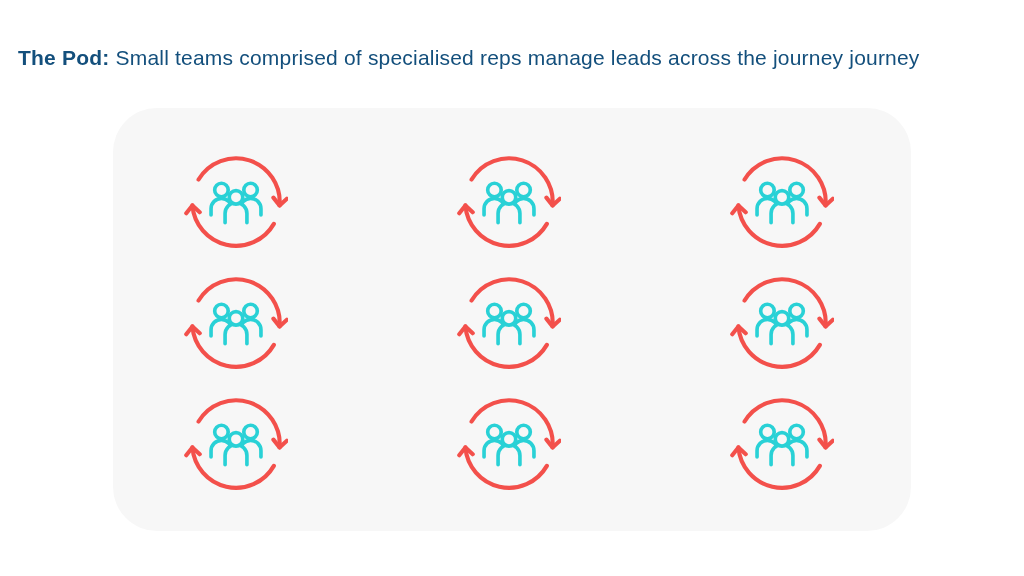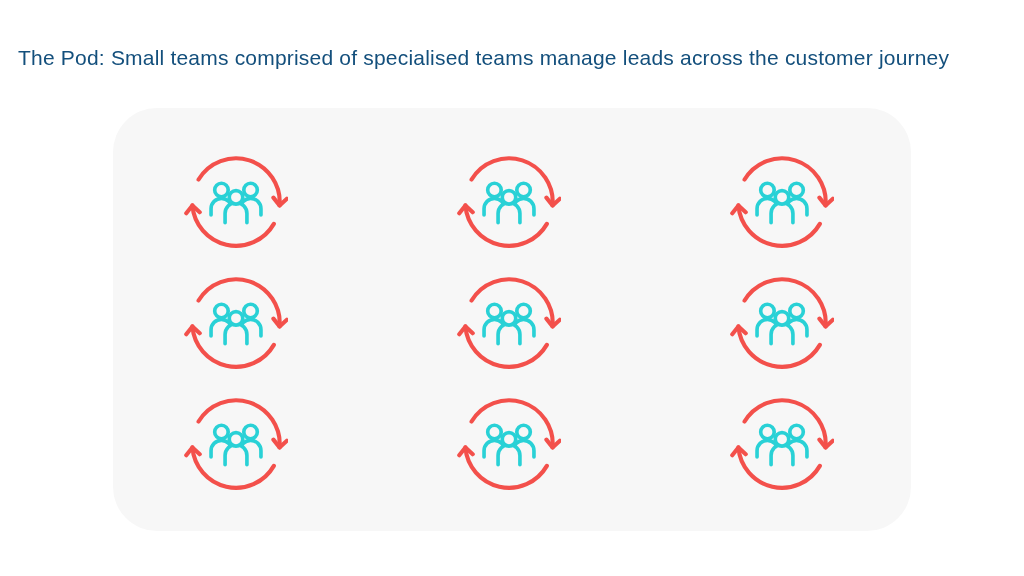--- a/index.html
+++ b/index.html
@@ -21,21 +21,21 @@
     position:absolute;
     left:18px;
     top:45px;
     width:990px;
     font-size:21px;
     line-height:26px;
     letter-spacing:0.2px;
     color:var(--title-blue);
     white-space:nowrap;
   }
-  .title strong{font-weight:normal;}
+  .title strong{font-weight:bold;}
   .card{
     position:absolute;
     left:113px;
     top:108px;
     width:798px;
     height:423px;
     background:var(--card-bg);
     border-radius:44px;
   }
   .grid{
@@ -69,21 +69,21 @@
   }
   .head-front{
     fill:var(--card-bg);
     stroke:var(--team-teal);
     stroke-width:3.5;
   }
 </style>
 </head>
 <body>
 
-<div class="title"><strong>The Pod:</strong> <span>Small teams comprised of specialised teams manage leads across the customer journey</span></div>
+<div class="title"><strong>The Pod:</strong> <span>Small teams comprised of specialised reps manage leads across the journey journey</span></div>
 
 <div class="card">
   <div class="grid" id="pod-grid">
   <div class="pod">
     <svg viewBox="0 0 100 100" aria-hidden="true">
       <defs>
         <marker id="ah" markerUnits="userSpaceOnUse" markerWidth="18" markerHeight="18" viewBox="0 0 18 18" refX="12" refY="9" orient="auto">
           <path class="arrow" d="M5 2.5 L12 9 L5 15.5"></path>
         </marker>
       </defs>

